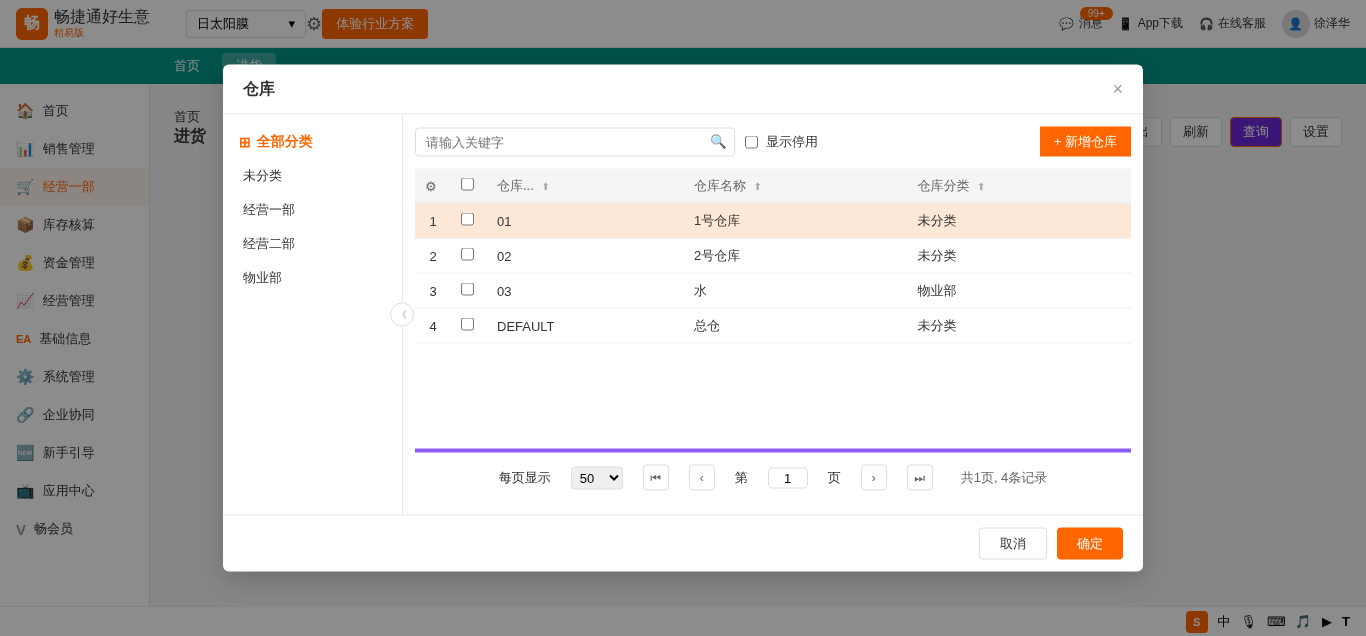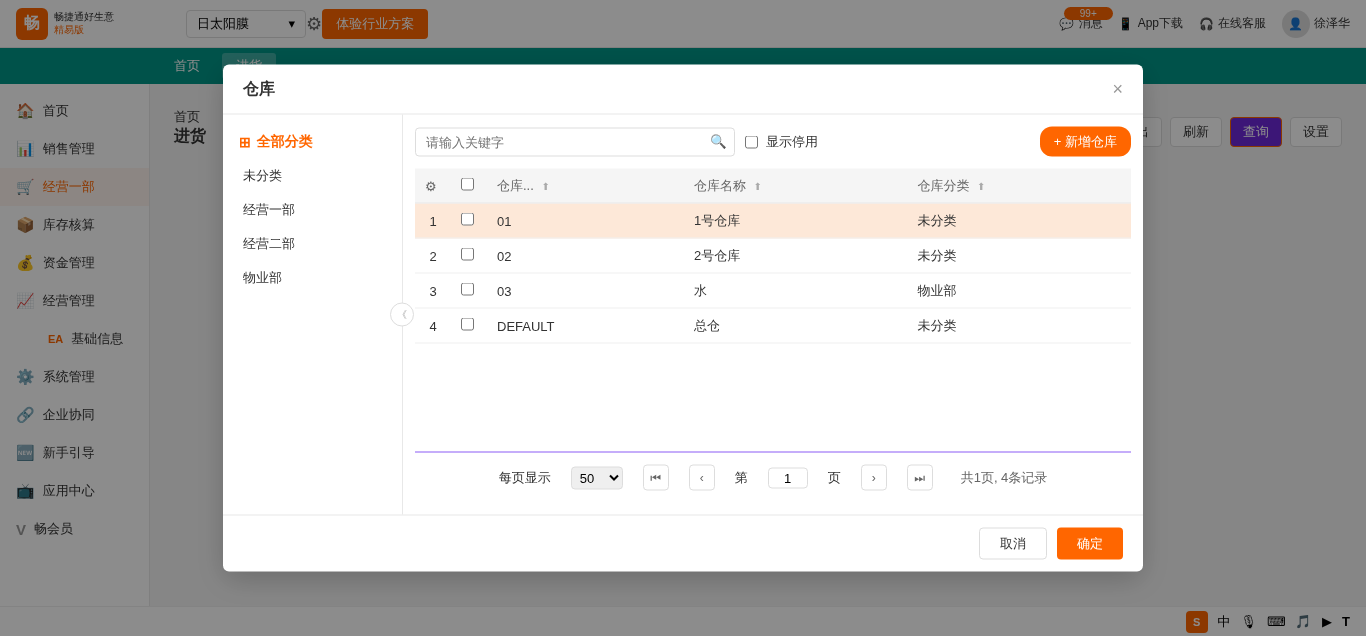--- a/index.html
+++ b/index.html
@@ -22,21 +22,21 @@
       width: 150px;
     }
     .logo-icon {
       width: 32px; height: 32px;
       background: #f60;
       border-radius: 6px;
       display: flex; align-items: center; justify-content: center;
       color: #fff; font-weight: bold; font-size: 16px;
       margin-right: 6px;
     }
-    .logo-text { font-size: 10px; color: #333; line-height: 1.2; }
+    .logo-text { font-size: 16px; color: #333; line-height: 1.2; }
     .logo-sub { font-size: 10px; color: #f60; }
     .store-selector {
       display: flex; align-items: center;
       border: 1px solid #ddd; border-radius: 4px;
       padding: 4px 10px; margin-left: 20px;
       cursor: pointer; color: #000000; font-size: 13px;
       min-width: 120px; justify-content: space-between;
     }
     .header-actions {
       margin-left: auto;
@@ -46,21 +46,21 @@
       background: #f60; color: #fff; border: none; border-radius: 4px;
       padding: 6px 14px; cursor: pointer; font-size: 13px;
     }
     .gear-btn {
       background: none; border: none; cursor: pointer; color: #666; font-size: 18px;
     }
     .header-icon-item {
       display: flex; align-items: center; gap: 4px; color: #333; font-size: 12px; cursor: pointer; position: relative;
     }
     .badge {
-      background: #f60; color: #fff; font-size: 10px; padding: 1px 16px;
+      background: #f60; color: #fff; font-size: 10px; padding: 1px 8px;
       border-radius: 8px; position: absolute; top: -8px; right: -10px;
     }
     .user-avatar {
       width: 28px; height: 28px; background: #ddd; border-radius: 50%;
       display: flex; align-items: center; justify-content: center; font-size: 12px;
     }
 
     
     .second-header {
       height: 36px;
@@ -152,21 +152,21 @@
       width: 100%; padding: 6px 30px 6px 10px; border: 1px solid #ddd;
       border-radius: 4px; font-size: 13px; color: #333;
     }
     .search-icon-btn {
       position: absolute; right: 8px; top: 50%; transform: translateY(-50%);
       background: none; border: none; cursor: pointer; color: #999;
     }
     .show-disabled { display: flex; align-items: center; gap: 8px; font-size: 13px; color: #333; }
     .add-btn {
       margin-left: auto; background: #f60; color: #fff; border: none;
-      border-radius: 12px; padding: 6px 14px; cursor: pointer; font-size: 13px; text-align: right;
+      border-radius: 0; padding: 6px 14px; cursor: pointer; font-size: 13px; text-align: right;
     }
 
     
     .data-table { width: 100%; border-collapse: collapse; font-size: 13px; }
     .data-table thead tr { background: #f5f5f5; }
     .data-table th {
       padding: 8px 10px; text-align: left; color: #666; font-weight: normal;
       border-bottom: 1px solid #e8e8e8;
     }
     .data-table td {
@@ -174,21 +174,21 @@
     }
     .data-table tr.highlighted { background: #fde8d8; }
     .row-num { color: #999; text-align: center; }
     .th-center { text-align: center; }
     .sort-icon { font-size: 10px; color: #aaa; margin-left: 4px; }
 
     
     .pagination {
       display: flex; align-items: center; justify-content: center;
       padding: 12px 0; gap: 20px; font-size: 13px; color: #333;
-      border-top: 1px solid #8b5cf6; margin-top: auto;
+      border-top: 4px solid #8b5cf6; margin-top: auto;
     }
     .page-select {
       display: flex; align-items: center; gap: 4px;
     }
     .page-select select {
       border: 1px solid #ddd; border-radius: 4px; padding: 2px 4px; font-size: 13px;
     }
     .page-btn {
       background: none; border: 1px solid #ddd; border-radius: 4px;
       width: 26px; height: 26px; cursor: pointer; color: #666;
@@ -305,21 +305,21 @@
     </div>
     <div class="sidebar-item">
       <span class="s-icon">💰</span>
       <span>资金管理</span>
     </div>
     <div class="sidebar-item">
       <span class="s-icon">📈</span>
       <span>经营管理</span>
     </div>
     <div class="sidebar-item">
-      <span class="s-icon" style="font-size:11px;font-weight:bold;color:#f60;margin-left:32px;">EA</span>
+      <span class="s-icon" style="font-size:11px;font-weight:bold;color:#f60;">EA</span>
       <span>基础信息</span>
     </div>
     <div class="sidebar-item">
       <span class="s-icon">⚙️</span>
       <span>系统管理</span>
     </div>
     <div class="sidebar-item">
       <span class="s-icon">🔗</span>
       <span>企业协同</span>
     </div>

